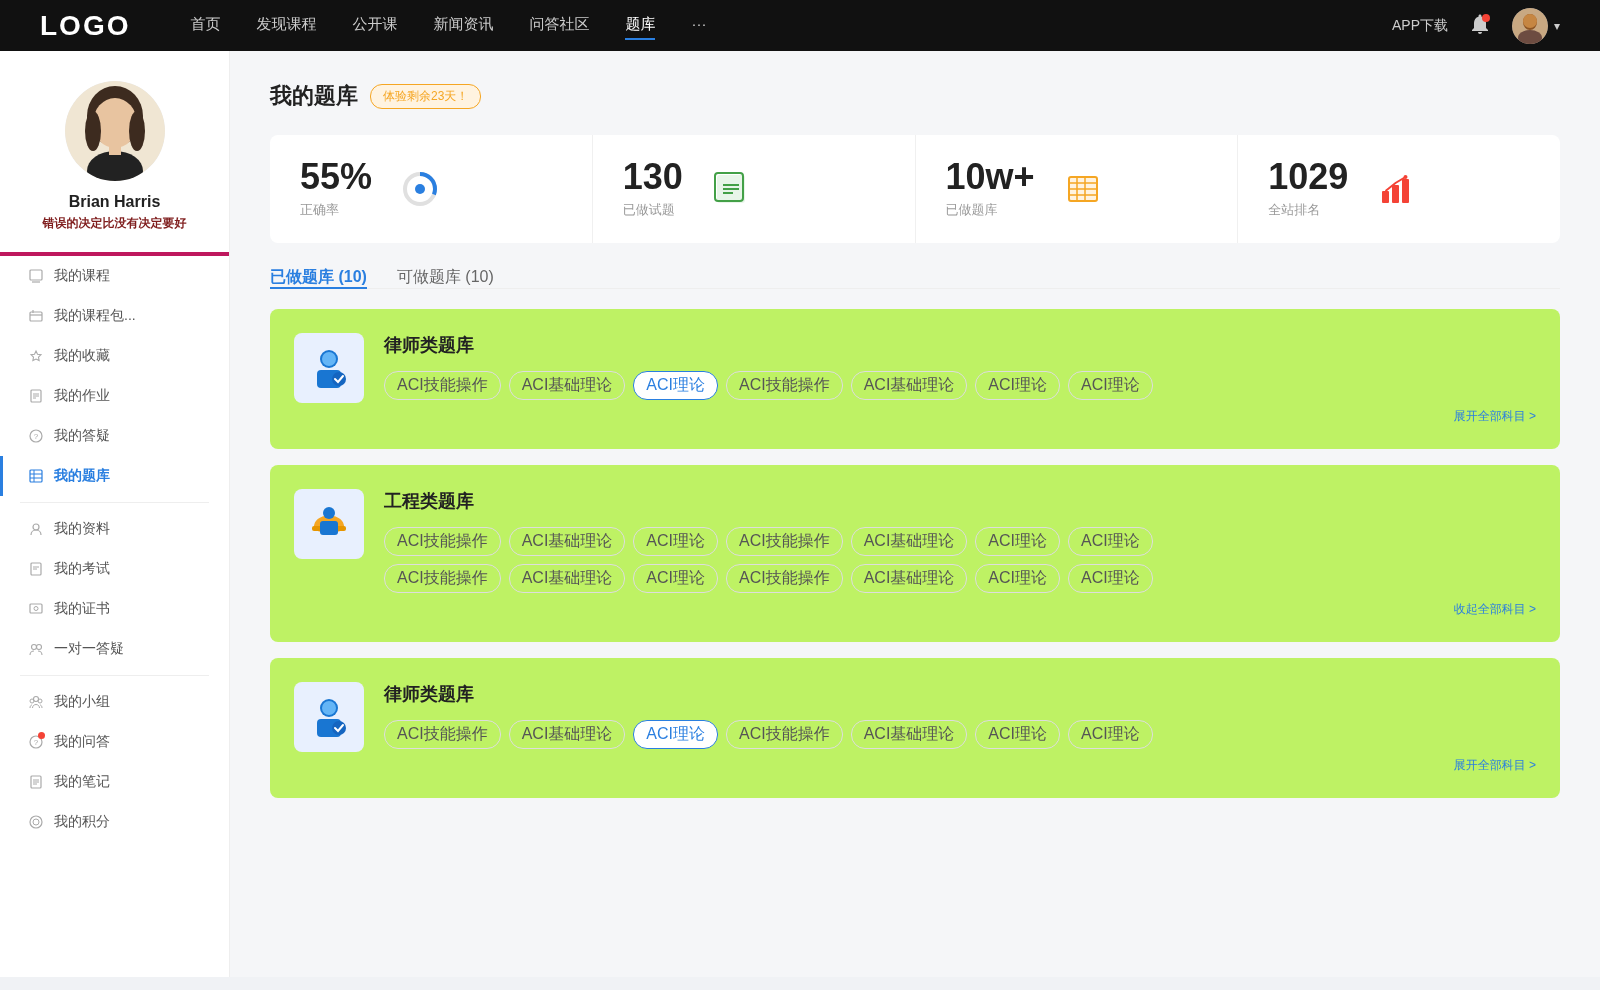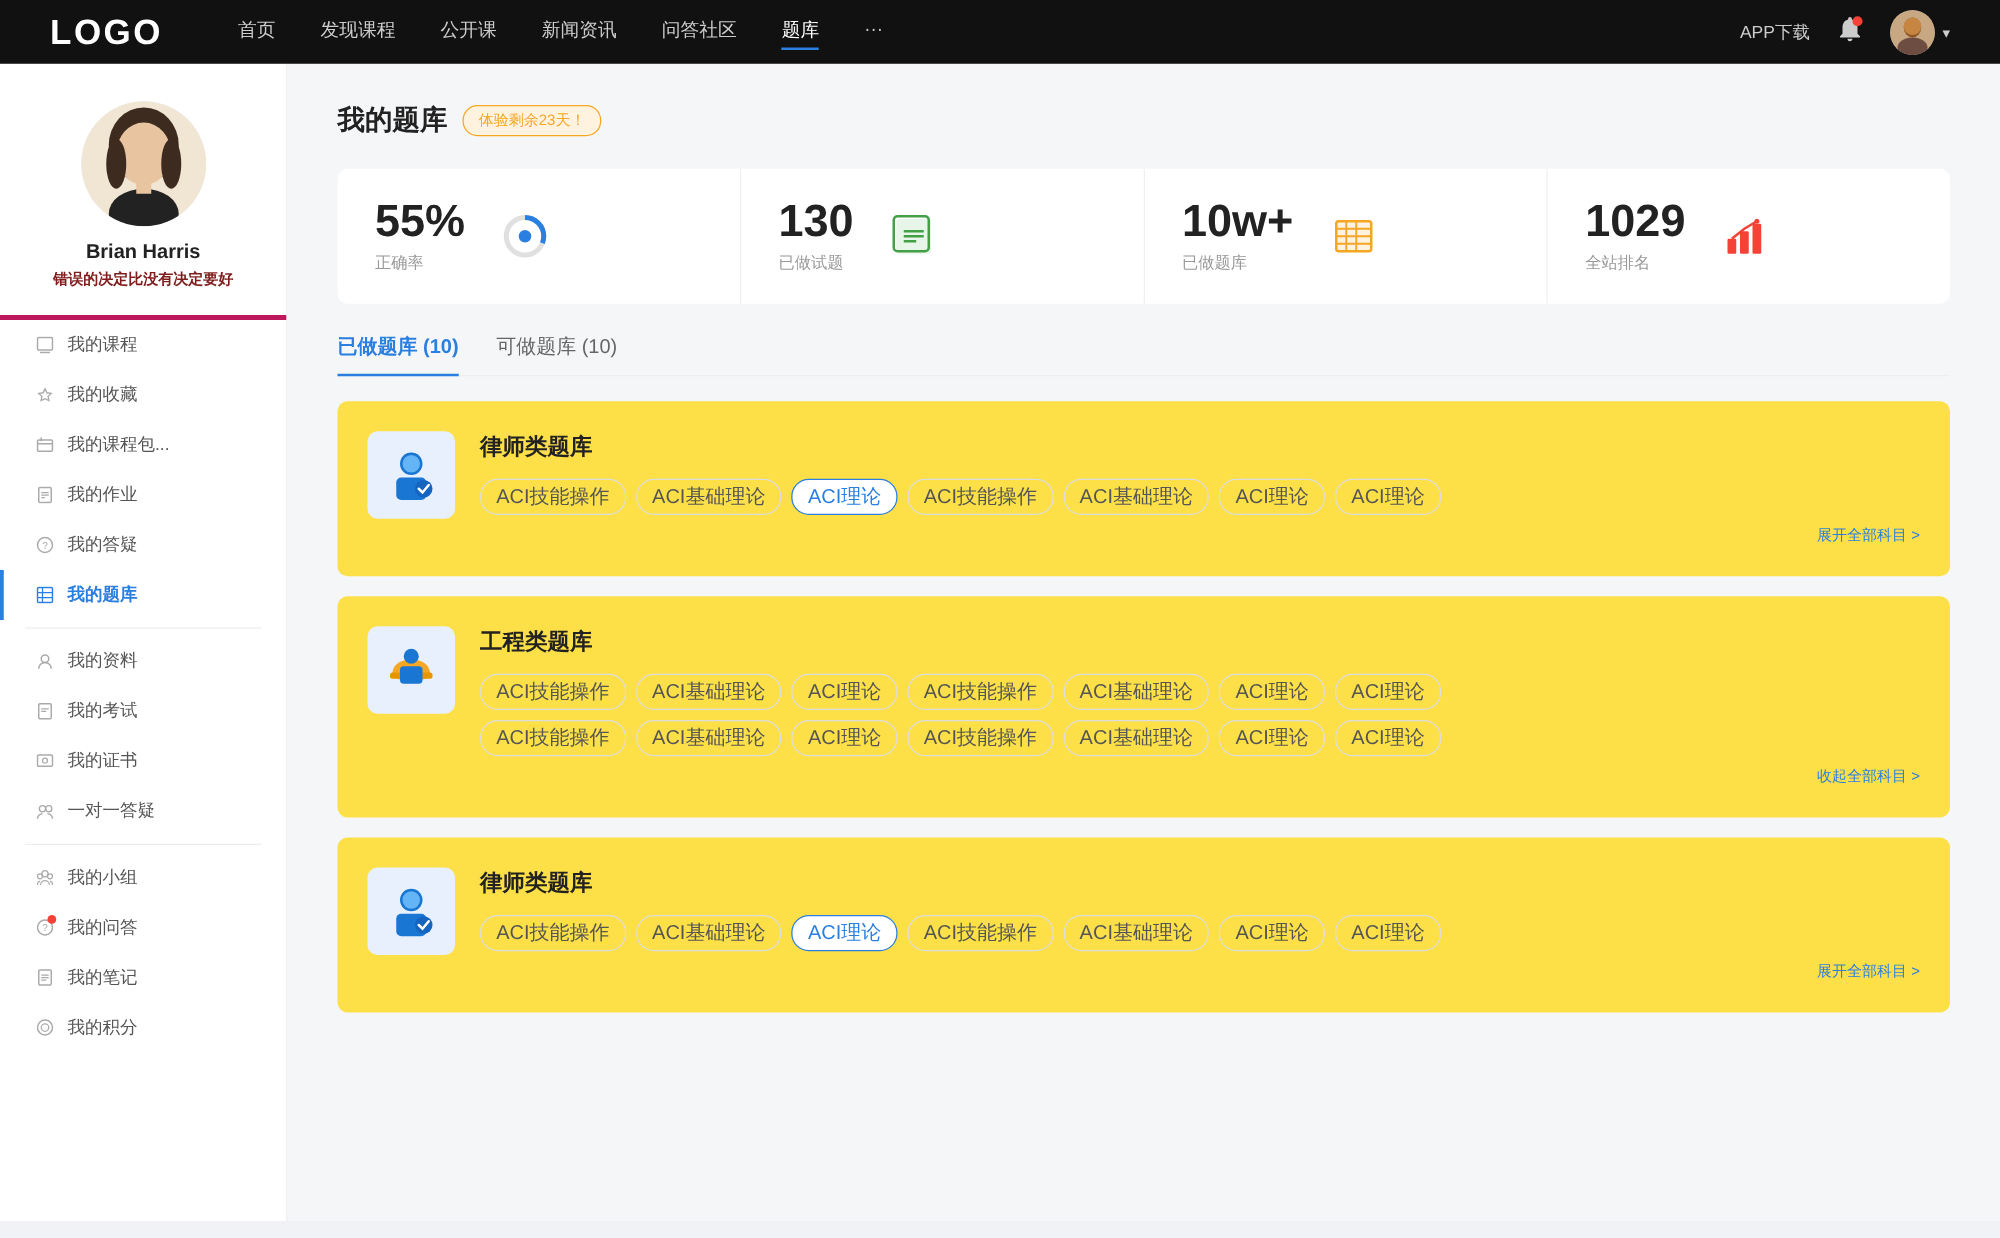--- a/index.html
+++ b/index.html
@@ -221,40 +221,39 @@
     
     .tabs-row {
       display: flex;
       gap: 30px;
       margin-bottom: 20px;
       border-bottom: 1px solid #eee;
     }
     .tab-item {
       font-size: 16px;
       color: #666;
-      padding-bottom: 12px;
       cursor: pointer;
       position: relative;
     }
     .tab-item.active {
       color: #2a7fe0;
       font-weight: 600;
     }
     .tab-item.active::after {
       content: '';
       position: absolute;
       bottom: -1px;
       left: 0; right: 0;
       height: 2px;
       background: #2a7fe0;
     }
 
     
     .qbank-card {
-      background: #fde047;
+      background: #bef264;
       border-radius: 8px;
       padding: 24px;
       margin-bottom: 16px;
       display: flex;
       align-items: flex-start;
       gap: 20px;
     }
     .qbank-icon {
       width: 70px;
       height: 70px;
@@ -374,35 +373,35 @@
         <span class="menu-icon">
           <svg width="14" height="14" viewBox="0 0 14 14" fill="currentColor">
               <rect x="1" y="1" width="12" height="10" rx="1" fill="none" stroke="currentColor" stroke-width="1.2"></rect>
               <line x1="3" y1="13" x2="11" y2="13" stroke="currentColor" stroke-width="1.2"></line>
             </svg>
         </span>
         <span>我的课程</span>
       </li>
       <li class="sidebar-menu-item">
         <span class="menu-icon">
-          <svg width="14" height="14" viewBox="0 0 14 14">
-              <path d="M7 2l1.5 3.2 3.5.5-2.5 2.4.6 3.4L7 10l-3.1 1.5.6-3.4L2 5.7l3.5-.5z" fill="none" stroke="currentColor" stroke-width="1.1"></path>
-            </svg>
-        </span>
-        <span>我的收藏</span>
-      </li>
-      <li class="sidebar-menu-item">
-        <span class="menu-icon">
           <svg width="14" height="14" viewBox="0 0 14 14" fill="currentColor">
               <rect x="1" y="3" width="12" height="9" rx="1" fill="none" stroke="currentColor" stroke-width="1.2"></rect>
               <line x1="1" y1="6" x2="13" y2="6" stroke="currentColor" stroke-width="1.2"></line>
               <line x1="4" y1="1" x2="4" y2="4" stroke="currentColor" stroke-width="1.2"></line>
             </svg>
         </span>
         <span>我的课程包...</span>
+      </li>
+      <li class="sidebar-menu-item">
+        <span class="menu-icon">
+          <svg width="14" height="14" viewBox="0 0 14 14">
+              <path d="M7 2l1.5 3.2 3.5.5-2.5 2.4.6 3.4L7 10l-3.1 1.5.6-3.4L2 5.7l3.5-.5z" fill="none" stroke="currentColor" stroke-width="1.1"></path>
+            </svg>
+        </span>
+        <span>我的收藏</span>
       </li>
       <li class="sidebar-menu-item">
         <span class="menu-icon">
           <svg width="14" height="14" viewBox="0 0 14 14">
               <rect x="2" y="1" width="10" height="12" rx="1" fill="none" stroke="currentColor" stroke-width="1.2"></rect>
               <line x1="4" y1="5" x2="10" y2="5" stroke="currentColor" stroke-width="1"></line>
               <line x1="4" y1="7" x2="10" y2="7" stroke="currentColor" stroke-width="1"></line>
               <line x1="4" y1="9" x2="7" y2="9" stroke="currentColor" stroke-width="1"></line>
             </svg>
         </span>

